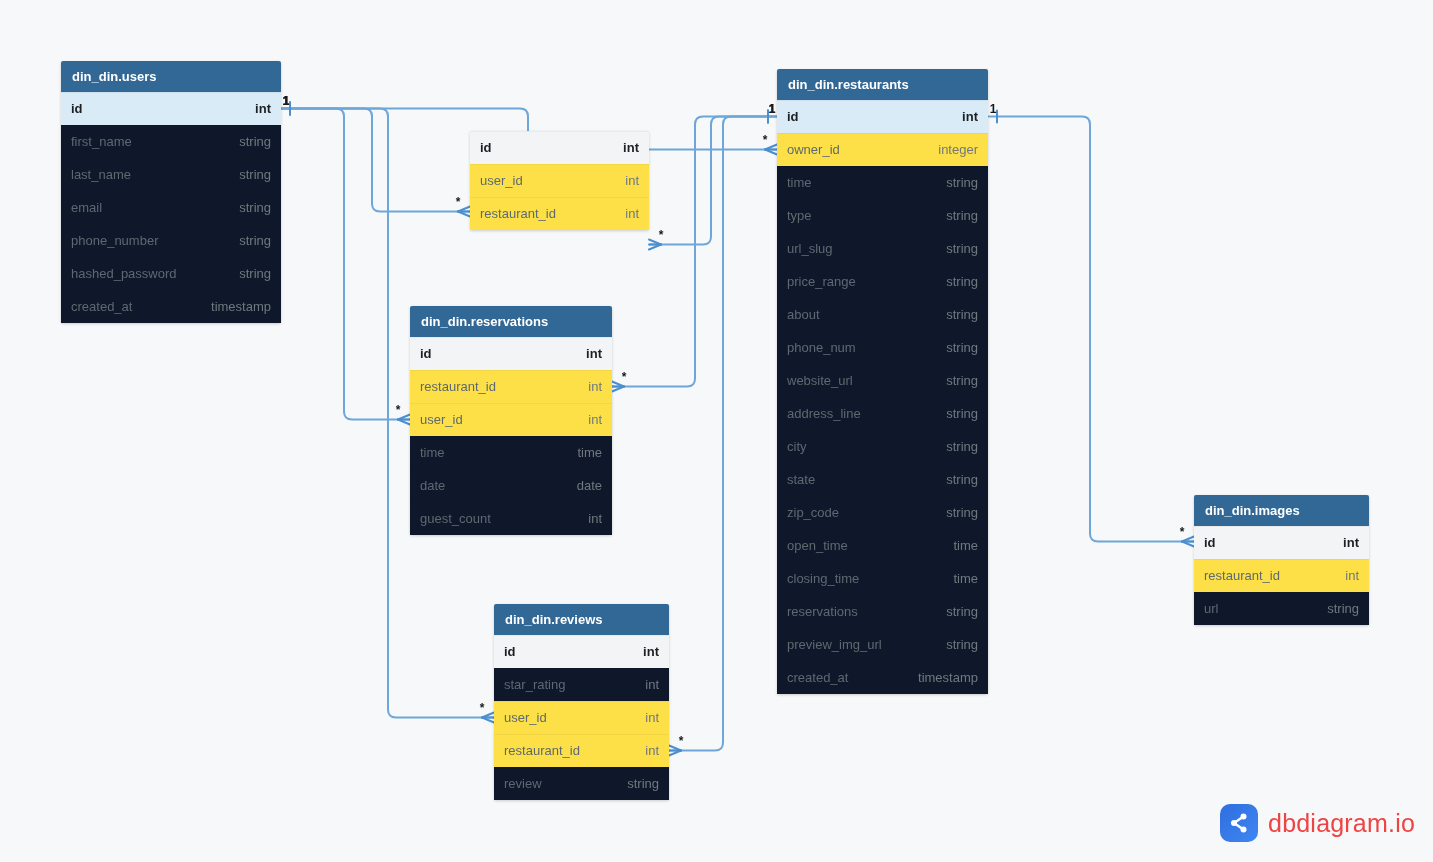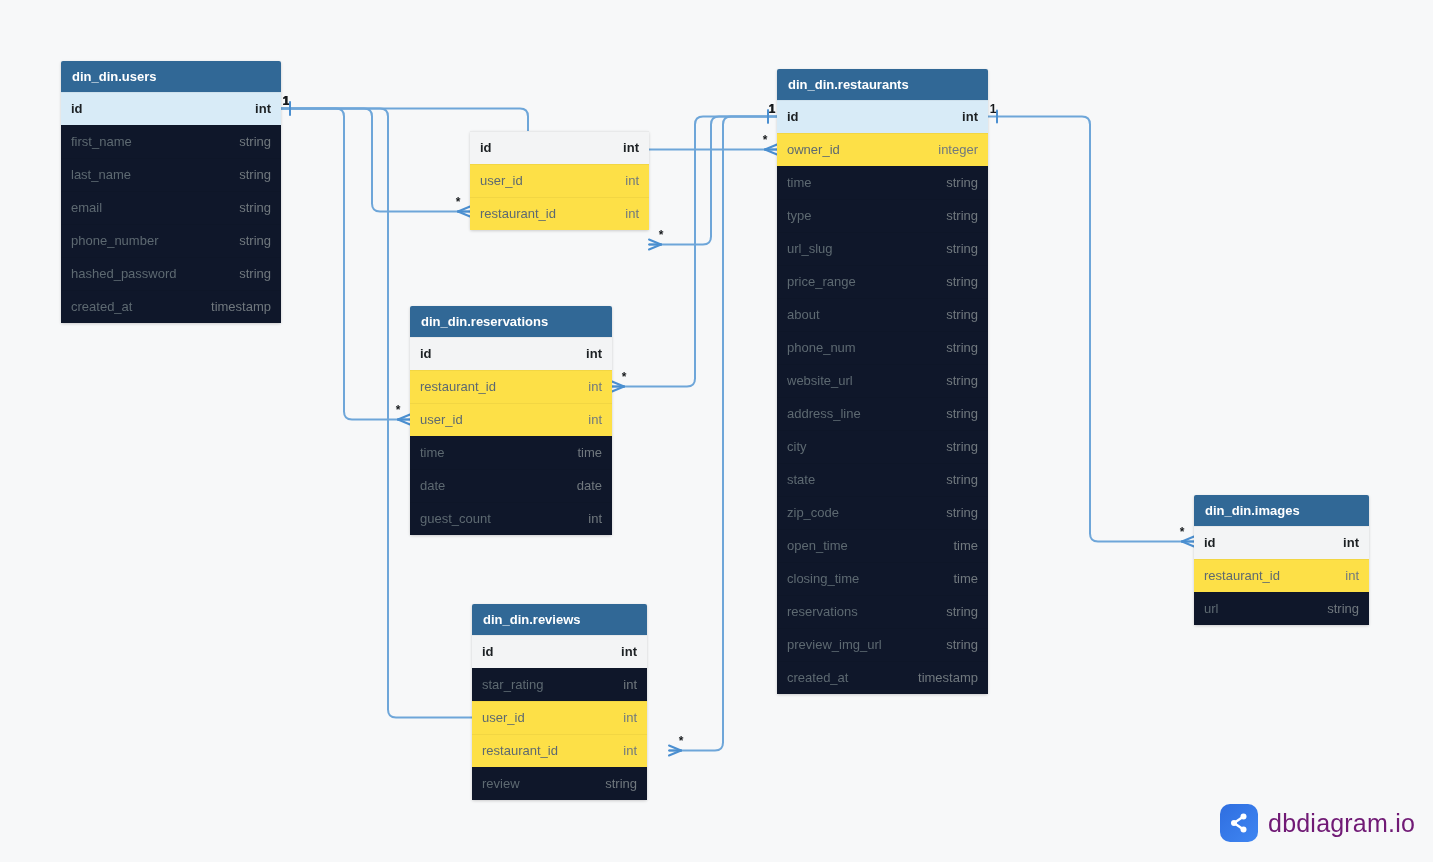--- a/index.html
+++ b/index.html
@@ -42,21 +42,21 @@
   #logo {
     position:absolute; right:18px; bottom:20px; z-index:3;
     display:flex; align-items:center; gap:10px;
     cursor:pointer;
   }
   #logo-badge {
     width:38px; height:38px; border-radius:10px;
     background:linear-gradient(135deg,#2f6ee0 0%,#3f86f2 100%);
     display:flex; align-items:center; justify-content:center;
   }
-  #logo-text { font-size:25px; font-weight:500; color:#701a75; letter-spacing:0.2px; }
+  #logo-text { font-size:25px; font-weight:500; color:#ef4444; letter-spacing:0.2px; }
 </style>
 </head>
 <body>
 
 <div id="diagram">
   <svg id="relations" width="1433" height="862">
       <path d="M281,108.5 L364,108.5 Q372,108.5 372,116.5 L372,203.5 Q372,211.5 380,211.5 L470,211.5" class="rel"></path>
       <g>
         <line x1="290" y1="102.5" x2="290" y2="114.5" class="marker"></line>
         <text x="286" y="104.5" text-anchor="middle" class="rel-label">1</text>
@@ -211,21 +211,21 @@
         </div>
         <div class="row">
           <span class="fname">date</span>
           <span class="ftype">date</span>
         </div>
         <div class="row">
           <span class="fname">guest_count</span>
           <span class="ftype">int</span>
         </div>
       </div>
-      <div class="table" style="left: 472px; top: 604px; width: 175px;">
+      <div class="table" style="left: 494px; top: 604px; width: 175px;">
         <div class="thead">din_din.reviews</div>
         <div class="row pk">
           <span class="fname">id</span>
           <span class="ftype">int</span>
         </div>
         <div class="row">
           <span class="fname">star_rating</span>
           <span class="ftype">int</span>
         </div>
         <div class="row hl">

